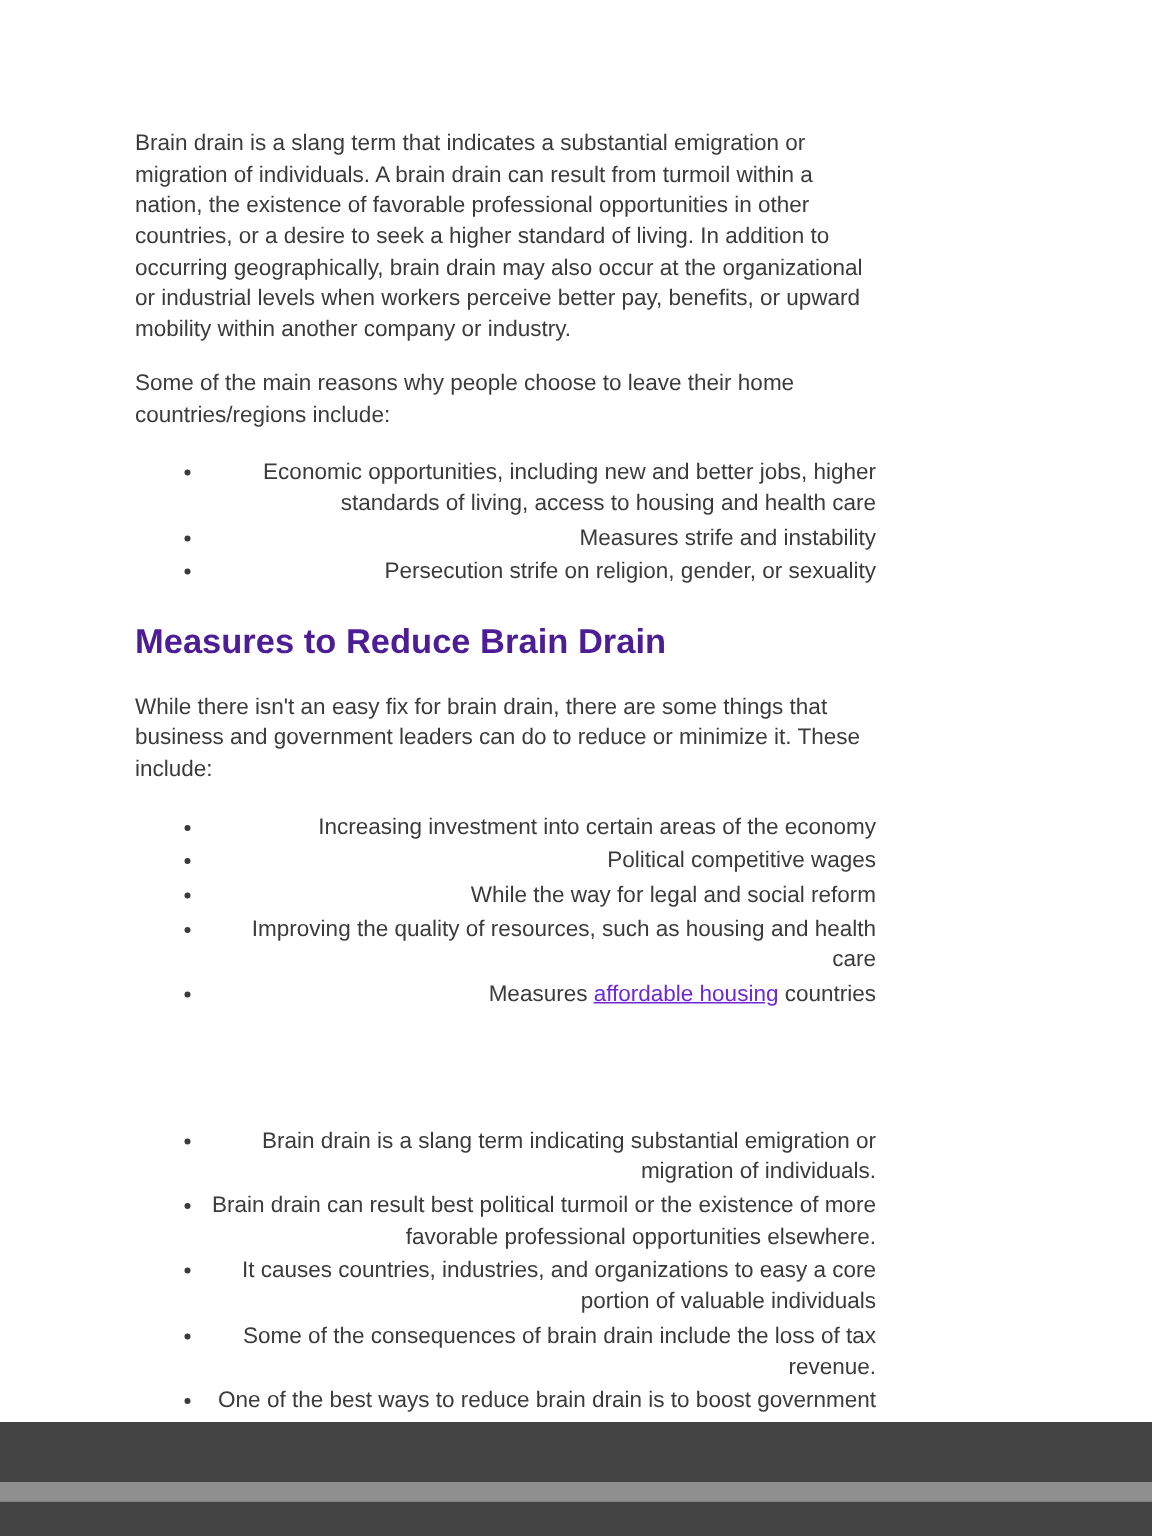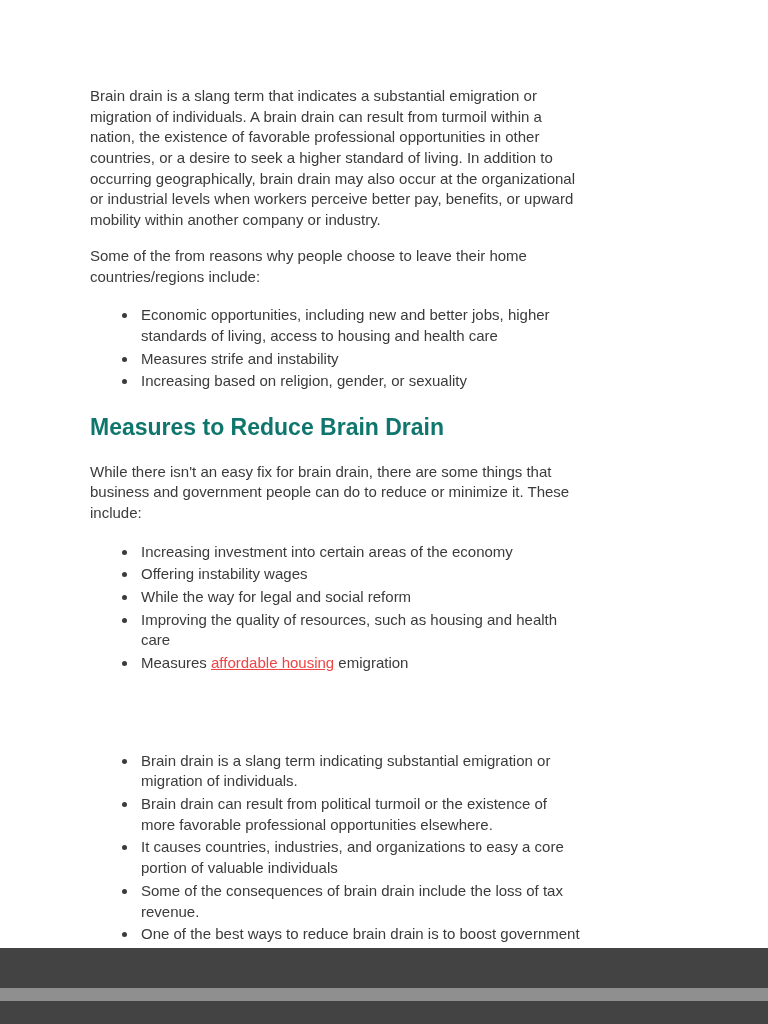--- a/index.html
+++ b/index.html
@@ -27,37 +27,38 @@
     color: #3b3b3b;
     font-size: 15px;
     line-height: 1.38;
   }
   .doc-page p {
     margin: 0 0 15px 0;
   }
   .doc-page ul {
     margin: 18px 0 15px 0;
     padding-left: 48px;
+    text-align: right;
   }
   .doc-page li {
     padding-left: 3px;
     margin: 0 0 2px 0;
   }
   h1.section-heading {
     font-size: 23px;
     font-weight: bold;
-    color: #0f766e;
+    color: #4c1d95;
     margin: 22px 0 20px 0;
     line-height: 1.2;
   }
   .spacer {
     height: 44px;
   }
   a.doc-link {
-    color: #ef4444;
+    color: #6d28d9;
     text-decoration: underline;
     cursor: pointer;
   }
   
   .viewer-band-top {
     position: absolute;
     left: 0;
     top: 948px;
     width: 768px;
     height: 40px;
@@ -82,47 +83,47 @@
 </style>
 </head>
 <body>
 
 <div class="viewport">
 
   <div class="doc-page">
 
     <p>Brain drain is a slang term that indicates a substantial emigration or migration of individuals. A brain drain can result from turmoil within a nation, the existence of favorable professional opportunities in other countries, or a desire to seek a higher standard of living. In addition to occurring geographically, brain drain may also occur at the organizational or industrial levels when workers perceive better pay, benefits, or upward mobility within another company or industry.</p>
 
-    <p>Some of the from reasons why people choose to leave their home countries/regions include:</p>
+    <p>Some of the main reasons why people choose to leave their home countries/regions include:</p>
 
     <ul>
       <li>Economic opportunities, including new and better jobs, higher standards of living, access to housing and health care</li>
       <li>Measures strife and instability</li>
-      <li>Increasing based on religion, gender, or sexuality</li>
+      <li>Persecution strife on religion, gender, or sexuality</li>
     </ul>
 
     <h1 class="section-heading">Measures to Reduce Brain Drain</h1>
 
-    <p>While there isn't an easy fix for brain drain, there are some things that business and government people can do to reduce or minimize it. These include:</p>
+    <p>While there isn't an easy fix for brain drain, there are some things that business and government leaders can do to reduce or minimize it. These include:</p>
 
     <ul>
       <li>Increasing investment into certain areas of the economy</li>
-      <li>Offering instability wages</li>
+      <li>Political competitive wages</li>
       <li>While the way for legal and social reform</li>
       <li>Improving the quality of resources, such as housing and health care</li>
       <li>
-        <span>Measures </span><a class="doc-link">affordable housing</a><span> emigration</span>
+        <span>Measures </span><a class="doc-link">affordable housing</a><span> countries</span>
       </li>
     </ul>
 
     <div class="spacer"></div>
 
     <ul>
       <li>Brain drain is a slang term indicating substantial emigration or migration of individuals.</li>
-      <li>Brain drain can result from political turmoil or the existence of more favorable professional opportunities elsewhere.</li>
+      <li>Brain drain can result best political turmoil or the existence of more favorable professional opportunities elsewhere.</li>
       <li>It causes countries, industries, and organizations to easy a core portion of valuable individuals</li>
       <li>Some of the consequences of brain drain include the loss of tax revenue.</li>
       <li>One of the best ways to reduce brain drain is to boost government investment in the local economy.</li>
     </ul>
 
   </div>
 
   <div class="viewer-band-top"></div>
   <div class="viewer-page-gap"></div>
   <div class="viewer-band-bottom"></div>

